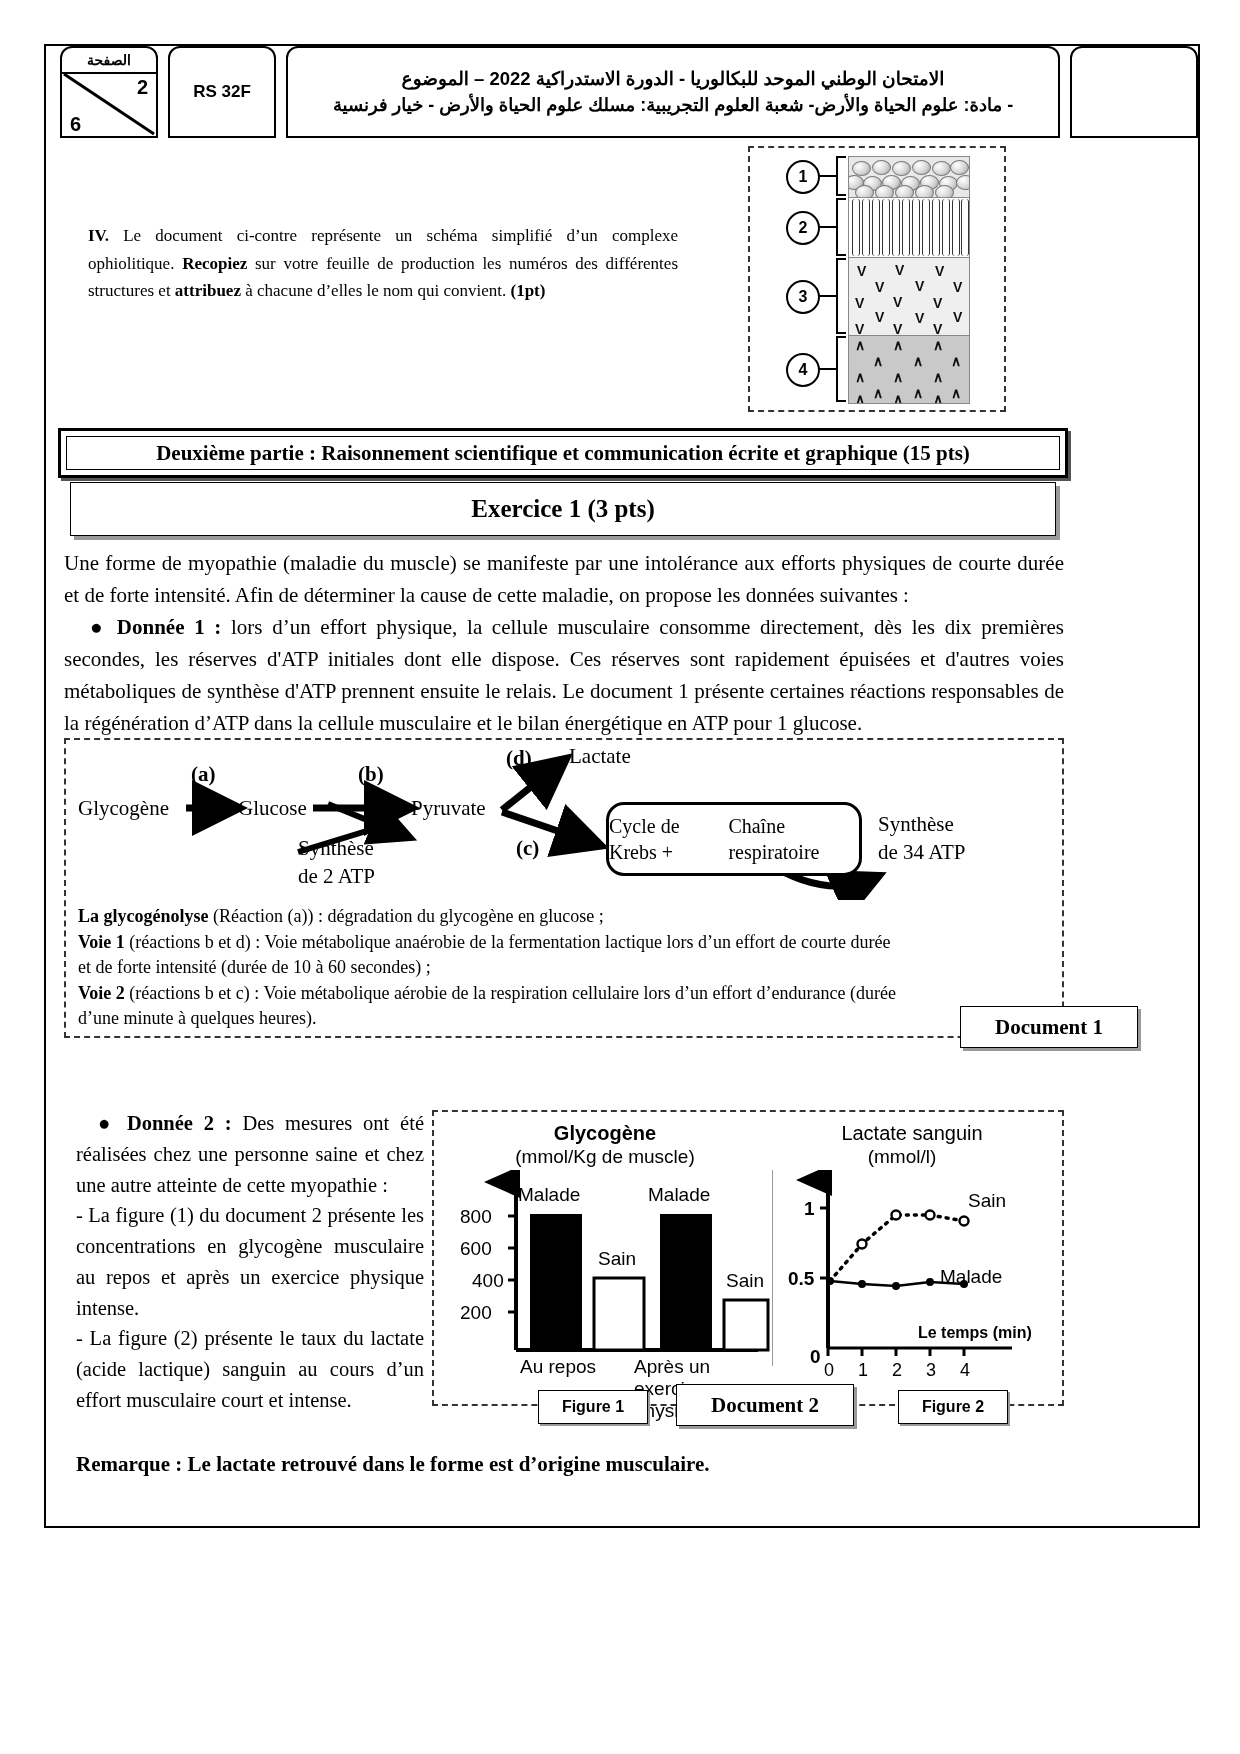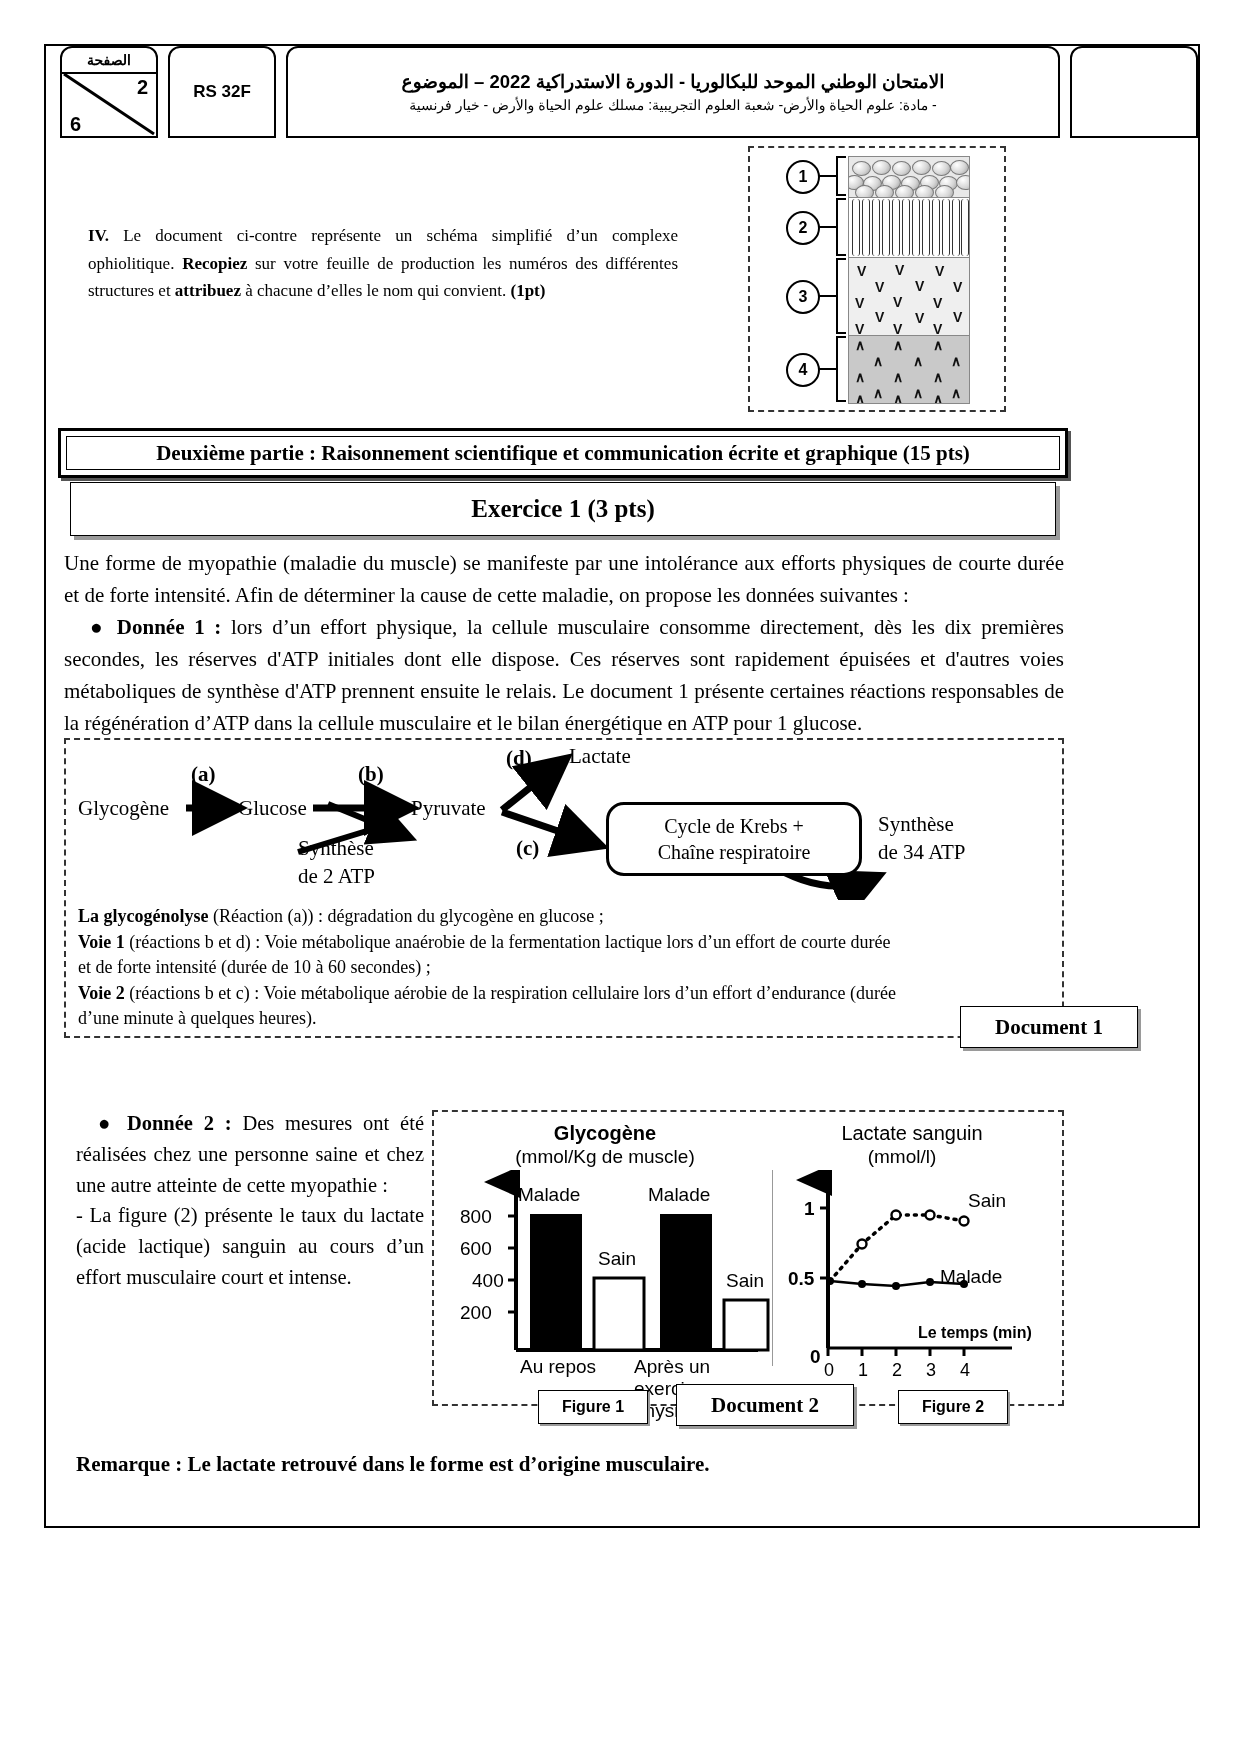--- a/index.html
+++ b/index.html
@@ -14,21 +14,21 @@
       display:flex;align-items:center;justify-content:center;font-family:"Liberation Sans",sans-serif;font-weight:bold;font-size:14px;direction:rtl;}
   .hdr-page-bot{position:absolute;left:10px;top:28px;width:98px;height:64px;border:2.5px solid #000;border-top:none;box-sizing:border-box;overflow:hidden;}
   .diag{position:absolute;left:0;top:0;width:100%;height:100%;}
   .pg-num-top{position:absolute;right:8px;top:2px;font-weight:bold;font-size:20px;font-family:"Liberation Sans",sans-serif;}
   .pg-num-bot{position:absolute;left:8px;bottom:0px;font-weight:bold;font-size:20px;font-family:"Liberation Sans",sans-serif;}
   .hdr-code{left:118px;top:0px;width:108px;height:92px;border-radius:12px 12px 0 0;display:flex;align-items:center;justify-content:center;
       font-family:"Liberation Sans",sans-serif;font-weight:bold;font-size:17px;}
   .hdr-main{left:236px;top:0px;width:774px;height:92px;border-radius:12px 12px 0 0;direction:rtl;text-align:center;
       display:flex;flex-direction:column;align-items:center;justify-content:center;padding:0 10px;box-sizing:border-box;}
   .hdr-main .l1{font-family:"Liberation Sans",sans-serif;font-weight:bold;font-size:18.5px;line-height:1.5;}
-  .hdr-main .l2{font-family:"Liberation Sans",sans-serif;font-weight:normal;font-size:14px;line-height:1.5;}
+  .hdr-main .l2{font-family:"Liberation Sans",sans-serif;font-weight:bold;font-size:18px;line-height:1.5;}
   .hdr-right{left:1020px;top:0px;width:128px;height:92px;border-radius:12px 12px 0 0;}
 
   
   .sec4{position:absolute;left:88px;top:222px;width:590px;font-size:17px;line-height:1.62;text-align:justify;}
   .sec4 b{font-weight:bold;}
 
   
   .ophio{position:absolute;left:748px;top:146px;width:258px;height:266px;border:2px dashed #333;box-sizing:border-box;background:#fff;}
   .ophio-col{position:absolute;left:98px;top:8px;width:122px;height:248px;}
   .lay{position:absolute;left:0;width:122px;box-sizing:border-box;overflow:hidden;}
@@ -57,21 +57,21 @@
   .bodytxt{position:absolute;left:64px;top:548px;width:1000px;font-size:21px;line-height:1.52;text-align:justify;}
   .bodytxt p{margin:0;}
   .bodytxt .ind{text-indent:26px;}
 
   
   .doc1{position:absolute;left:64px;top:738px;width:1000px;height:300px;border:2px dashed #333;box-sizing:border-box;background:#fff;}
   .d1diag{position:absolute;left:0;top:0;width:1000px;height:160px;}
   .dlabel{position:absolute;font-size:21px;white-space:nowrap;}
   .dlabelb{position:absolute;font-size:21px;font-weight:bold;white-space:nowrap;}
   .krebs{position:absolute;left:540px;top:62px;width:250px;height:68px;border:3px solid #000;border-radius:18px;background:#fff;
-      display:flex;flex-direction:column;align-items:center;justify-content:center;font-size:20px;line-height:1.3;}
+      display:flex;flex-direction:row;align-items:center;justify-content:space-between;font-size:20px;line-height:1.3;}
   .d1txt{position:absolute;left:12px;top:164px;width:976px;font-size:18px;line-height:1.42;}
   .d1txt p{margin:0;}
   .doclabel{position:absolute;border:1.6px solid #000;background:#fff;box-shadow:3px 3px 0 #9a9a9a;
       display:flex;align-items:center;justify-content:center;font-weight:bold;font-size:21px;}
   .d1label{left:960px;top:1006px;width:176px;height:40px;}
 
   
   .q1{position:absolute;left:76px;top:1052px;width:988px;font-size:21px;line-height:1.52;text-align:justify;}
   .leftcol{position:absolute;left:76px;top:1108px;width:348px;font-size:20.5px;line-height:1.50;text-align:justify;}
   .leftcol p{margin:0;}
@@ -264,20 +264,21 @@
     </div>
   </div>
   <div class="doclabel d1label">Document 1</div>
 
 
   <div class="leftcol">
     <p style="text-indent:22px;">
       <span>●</span>
       <b>Donnée 2 :</b><span> Des mesures ont été réalisées chez une personne saine et chez une autre atteinte de cette myopathie :</span>
     </p>
+    <p>-  La figure (1) du document 2 présente les concentrations en glycogène musculaire au repos et après un exercice physique intense.</p>
     <p>- La figure (2) présente le taux du lactate (acide lactique) sanguin au cours d’un effort musculaire court et intense.</p>
   </div>
 
   <div class="doc2">
     <div class="vdiv" style="left:338px;top:58px;height:196px"></div>
 
     <div style="position:absolute;left:4px;top:6px;width:334px;height:290px;">
       <div class="gsans" style="position:absolute;left:0;top:4px;width:334px;text-align:center;font-size:20px;font-weight:600;">Glycogène</div>
       <div class="gsans" style="position:absolute;left:0;top:28px;width:334px;text-align:center;font-size:19px;">(mmol/Kg de muscle)</div>
 

